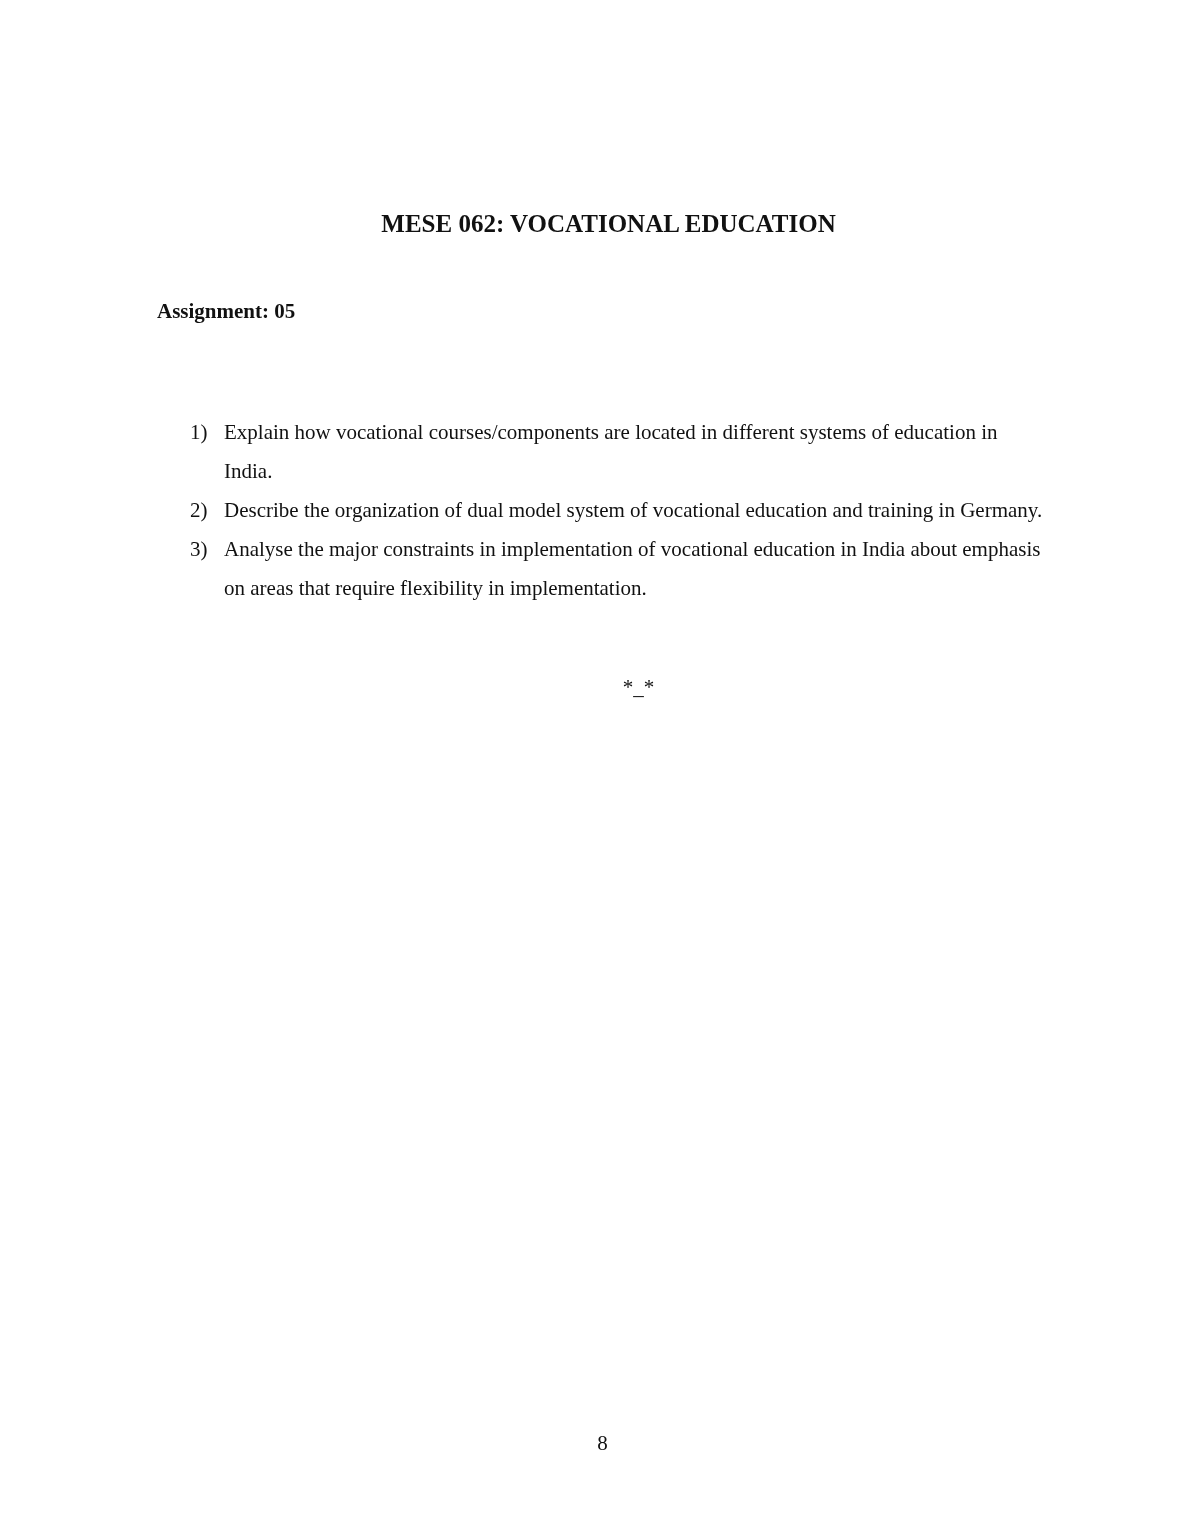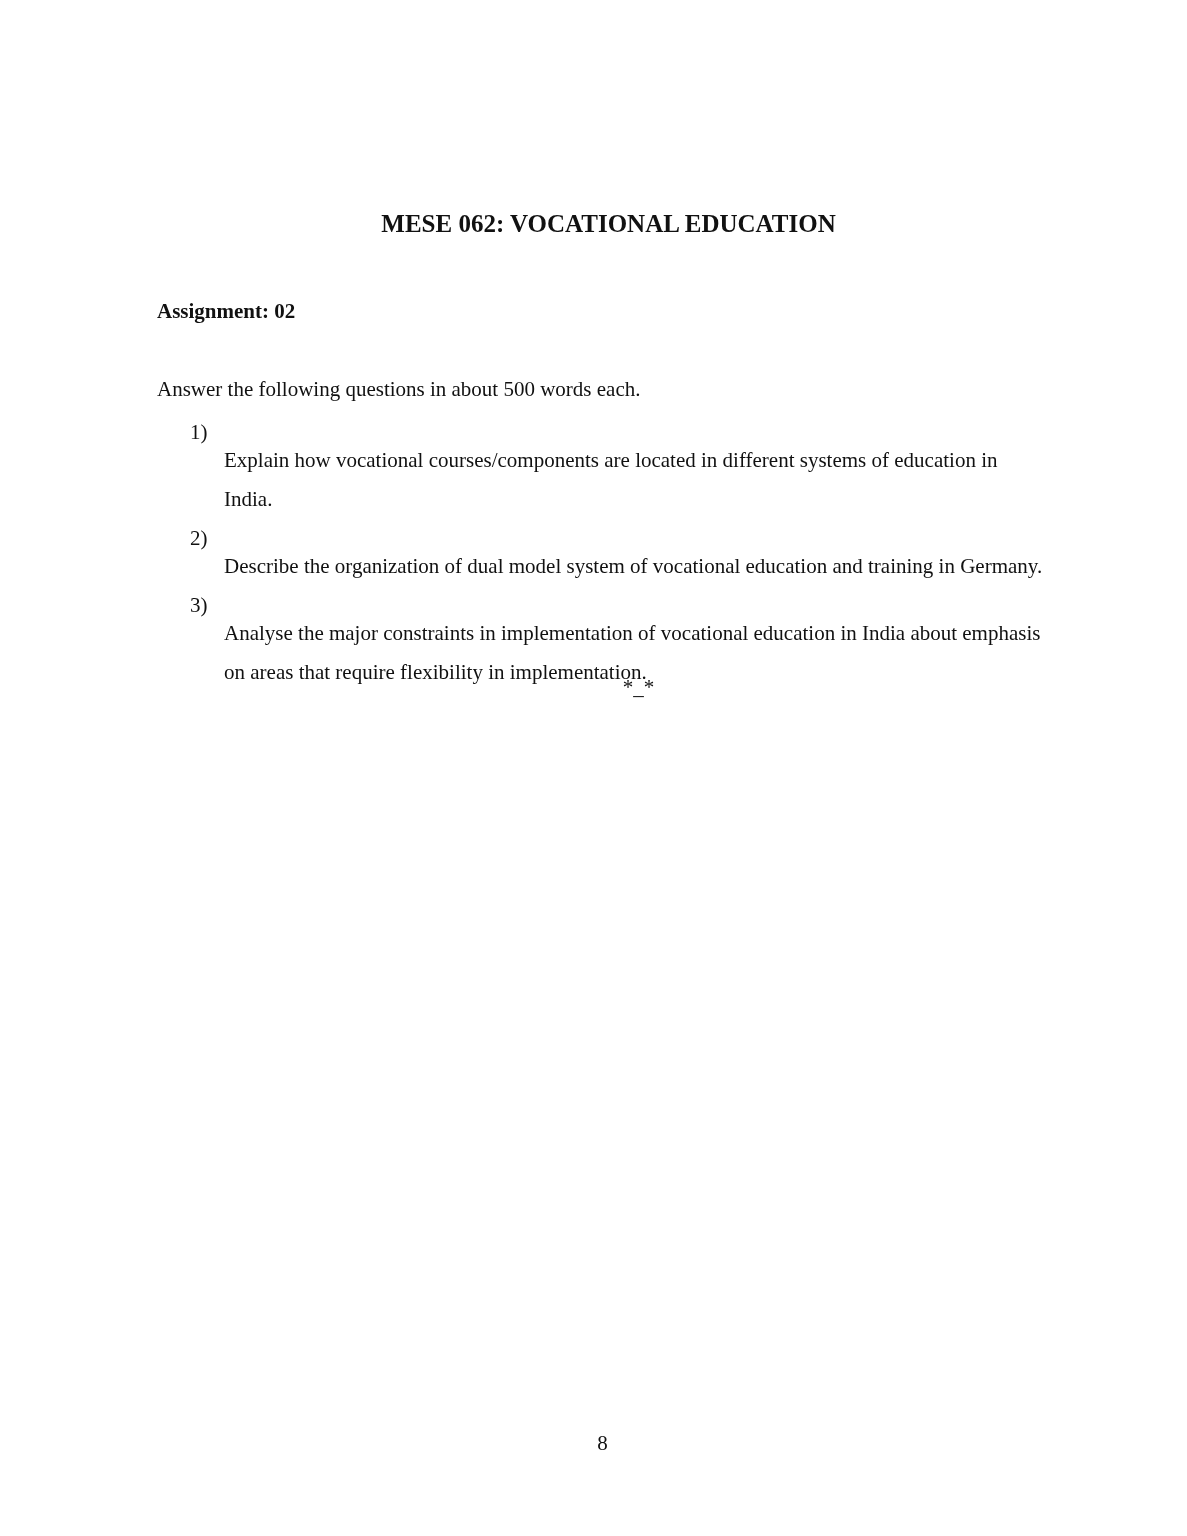--- a/index.html
+++ b/index.html
@@ -61,21 +61,20 @@
       display: flex;
       margin: 0;
       padding: 0;
     }
     .qnum {
       width: 34px;
       flex: 0 0 34px;
     }
     .qtext {
       flex: 1;
-      margin-top: 28px;
     }
     .separator {
       position: absolute;
       top: 675px;
       left: 0;
       width: 1277px;
       text-align: center;
       font-size: 21px;
     }
     .page-number {
@@ -86,23 +85,22 @@
       text-align: center;
       font-size: 21px;
     }
   </style>
 </head>
 <body>
 
 <div class="page">
   <div class="title">MESE 062: VOCATIONAL EDUCATION</div>
 
-  <div class="assignment">Assignment: 02</div>
+  <div class="assignment">Assignment: 05</div>
 
-  <div class="instruction">Answer the following questions in about 500 words each.</div>
 
   <ol class="questions">
     <li class="question">
       <span class="qnum">1)</span>
       <span class="qtext">Explain how vocational courses/components are located in different systems of education in India.</span>
     </li>
     <li class="question">
       <span class="qnum">2)</span>
       <span class="qtext">Describe the organization of dual model system of vocational education and training in Germany.</span>
     </li>

